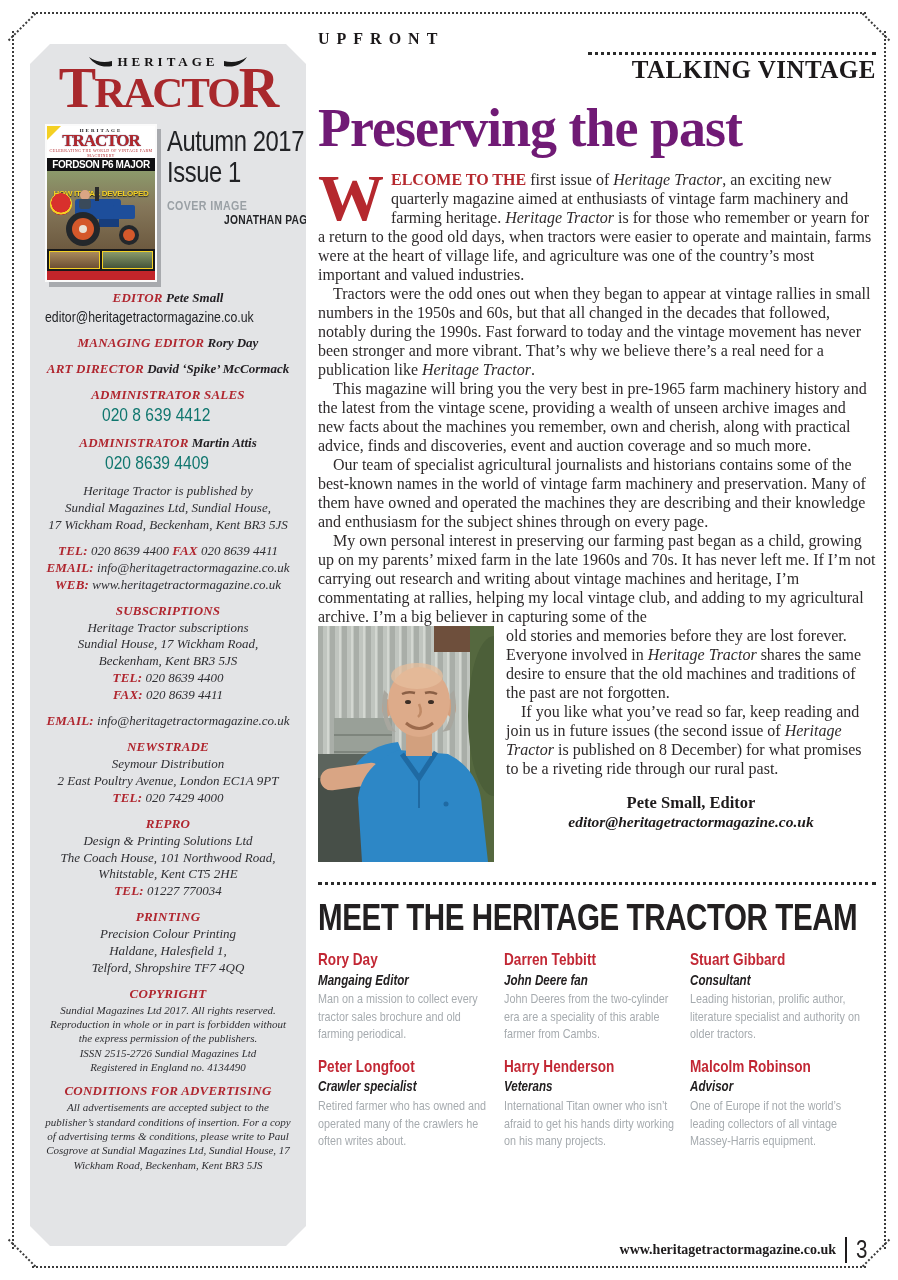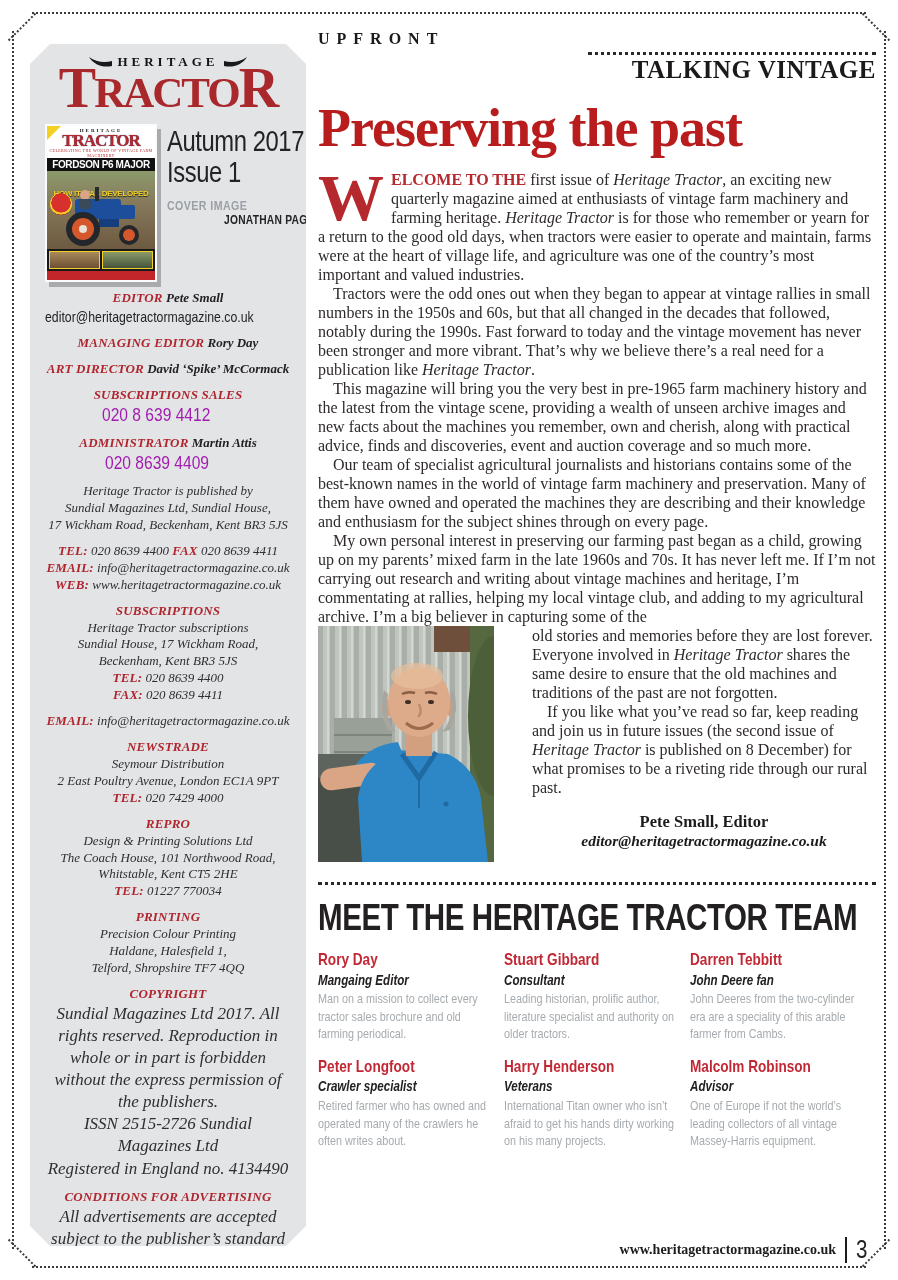--- a/index.html
+++ b/index.html
@@ -57,38 +57,38 @@
   .season,.issue-no{font-size:29px;line-height:1.07;color:#222326;letter-spacing:-.5px;}
   .cover-label{margin-top:10px;font-size:13px;color:#9aa0a5;letter-spacing:.5px;font-weight:700;}
   .cover-credit{font-size:12.5px;color:#222326;font-weight:700;letter-spacing:.3px;text-align:right;}
 
   .sb{margin-bottom:9px;text-align:center;}
   .s-line{font-size:13px;line-height:1.3;color:#2f2f33;}
   .s-label{color:var(--label-red);font-weight:700;font-style:italic;letter-spacing:.2px;}
   .s-name{font-weight:700;font-style:italic;color:#232024;}
   .s-it{font-style:italic;}
   .s-head{color:var(--label-red);font-weight:700;font-style:italic;font-size:13px;letter-spacing:.2px;margin-bottom:1px;}
-  .s-phone{font-size:19px;color:#a21caf;line-height:1.15;margin-top:1px;}
+  .s-phone{font-size:19px;color:#0f766e;line-height:1.15;margin-top:1px;}
   .s-email-cond{font-size:15px;color:#222326;line-height:1.2;margin-top:1px;}
-  .s-small{font-style:italic;font-size:17px;line-height:1.3;color:#2f2f33;}
+  .s-small{font-style:italic;font-size:11px;line-height:1.3;color:#2f2f33;}
 
   
   .main{position:absolute;left:318px;top:30px;width:558px;}
   .kicker{ text-align:left;font-weight:700;font-size:16px;letter-spacing:7px;color:#1c191a;}
   .kicker-rule{width:288px;margin:4px 0 2px auto;border-top:3px dotted #2b2b2b;}
   .section-title{text-align:right;font-weight:700;font-size:25px;letter-spacing:.5px;color:#1c191a;line-height:1.05;}
-  h1.title{font-size:54px;font-weight:700;letter-spacing:-1px;line-height:1.02;color:#b91c1c;margin:18px 0 14px;}
+  h1.title{font-size:54px;font-weight:700;letter-spacing:-1px;line-height:1.02;color:#701a75;margin:18px 0 14px;}
   .body-p{font-size:16px;line-height:19px;color:var(--body);}
   .indent{text-indent:15px;}
   .dropcap{float:left;color:#b5282e;font-weight:700;font-size:66px;line-height:50px;padding:3px 7px 0 0;}
   .run-i{font-style:italic;}
   .run-rb{color:#b5282e;font-weight:700;}
   .photo-row{display:flex;gap:12px;margin-top:0;}
   .portrait{flex:none;width:176px;height:236px;overflow:hidden;background:#b7bbb5;}
-  .beside{flex:1;margin-left:26px;}
+  .beside{flex:1;}
   .signature{margin-top:15px;text-align:center;}
   .sig-name{font-weight:700;font-size:16.5px;color:#1e1b1c;}
   .sig-email{font-weight:700;font-style:italic;font-size:15.5px;color:#1e1b1c;}
   .sep{border-top:3px dotted #2b2b2b;margin-top:20px;}
   .team-heading{font-family:"Liberation Sans",sans-serif;font-weight:700;font-size:36px;color:#232021;
     letter-spacing:-.5px;margin:12px 0 10px;}
   .team-grid{display:grid;grid-template-columns:repeat(3,186px);margin-bottom:14px;}
   .member .inner{width:226px;transform:scaleX(.8);transform-origin:0 0;font-family:"Liberation Sans",sans-serif;}
   .m-name{color:var(--team-red);font-weight:700;font-size:17px;line-height:1.25;}
   .m-role{color:#232021;font-weight:700;font-style:italic;font-size:14.5px;line-height:1.3;}
@@ -183,21 +183,21 @@
 
     <div class="sb">
       <div class="s-line"><span class="s-label">MANAGING EDITOR</span> <span class="s-name">Rory Day</span></div>
     </div>
 
     <div class="sb">
       <div class="s-line"><span class="s-label">ART DIRECTOR</span> <span class="s-name">David ‘Spike’ McCormack</span></div>
     </div>
 
     <div class="sb">
-      <div class="s-head">SUBSCRIPTIONS SALES</div>
+      <div class="s-head">ADMINISTRATOR SALES</div>
       <div class="s-phone cond"><span class="cx">020 8 639 4412</span></div>
     </div>
 
     <div class="sb">
       <div class="s-line"><span class="s-label">ADMINISTRATOR</span> <span class="s-name">Martin Attis</span></div>
       <div class="s-phone cond"><span class="cx">020 8639 4409</span></div>
     </div>
 
 
     <div class="sb">
@@ -332,30 +332,30 @@
     <div class="team-grid">
       <div class="member">
           <div class="inner">
         <div class="m-name">Rory Day</div>
         <div class="m-role">Mangaing Editor</div>
         <div class="m-bio">Man on a mission to collect every tractor sales brochure and old farming periodical.</div>
       </div>
         </div>
       <div class="member">
           <div class="inner">
+        <div class="m-name">Darren Tebbitt</div>
+        <div class="m-role">John Deere fan</div>
+        <div class="m-bio">John Deeres from the two-cylinder era are a speciality of this arable farmer from Cambs.</div>
+      </div>
+        </div>
+      <div class="member">
+          <div class="inner">
         <div class="m-name">Stuart Gibbard</div>
         <div class="m-role">Consultant</div>
         <div class="m-bio">Leading historian, prolific author, literature specialist and authority on older tractors.</div>
-      </div>
-        </div>
-      <div class="member">
-          <div class="inner">
-        <div class="m-name">Darren Tebbitt</div>
-        <div class="m-role">John Deere fan</div>
-        <div class="m-bio">John Deeres from the two-cylinder era are a speciality of this arable farmer from Cambs.</div>
       </div>
         </div>
     </div>
 
     <div class="team-grid">
       <div class="member">
           <div class="inner">
         <div class="m-name">Peter Longfoot</div>
         <div class="m-role">Crawler specialist</div>
         <div class="m-bio">Retired farmer who has owned and operated many of the crawlers he often writes about.</div>

